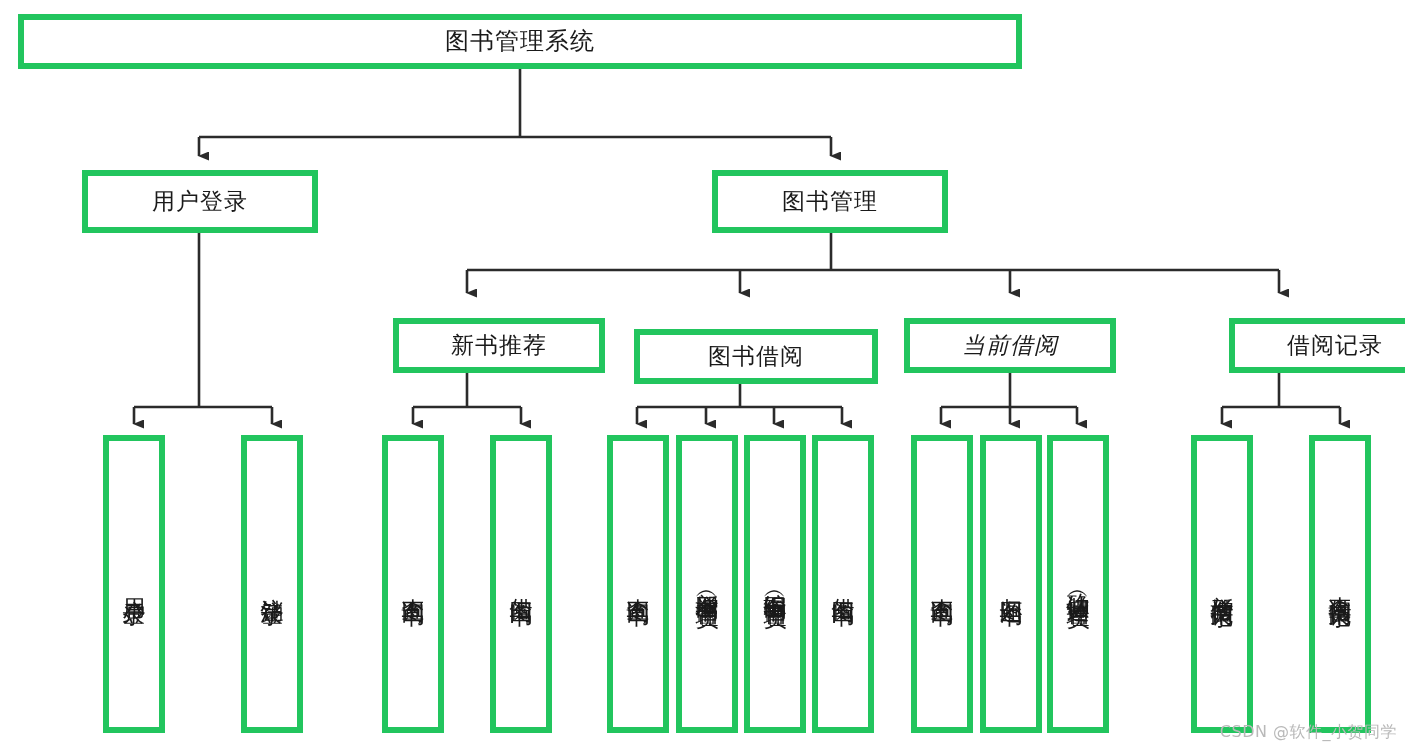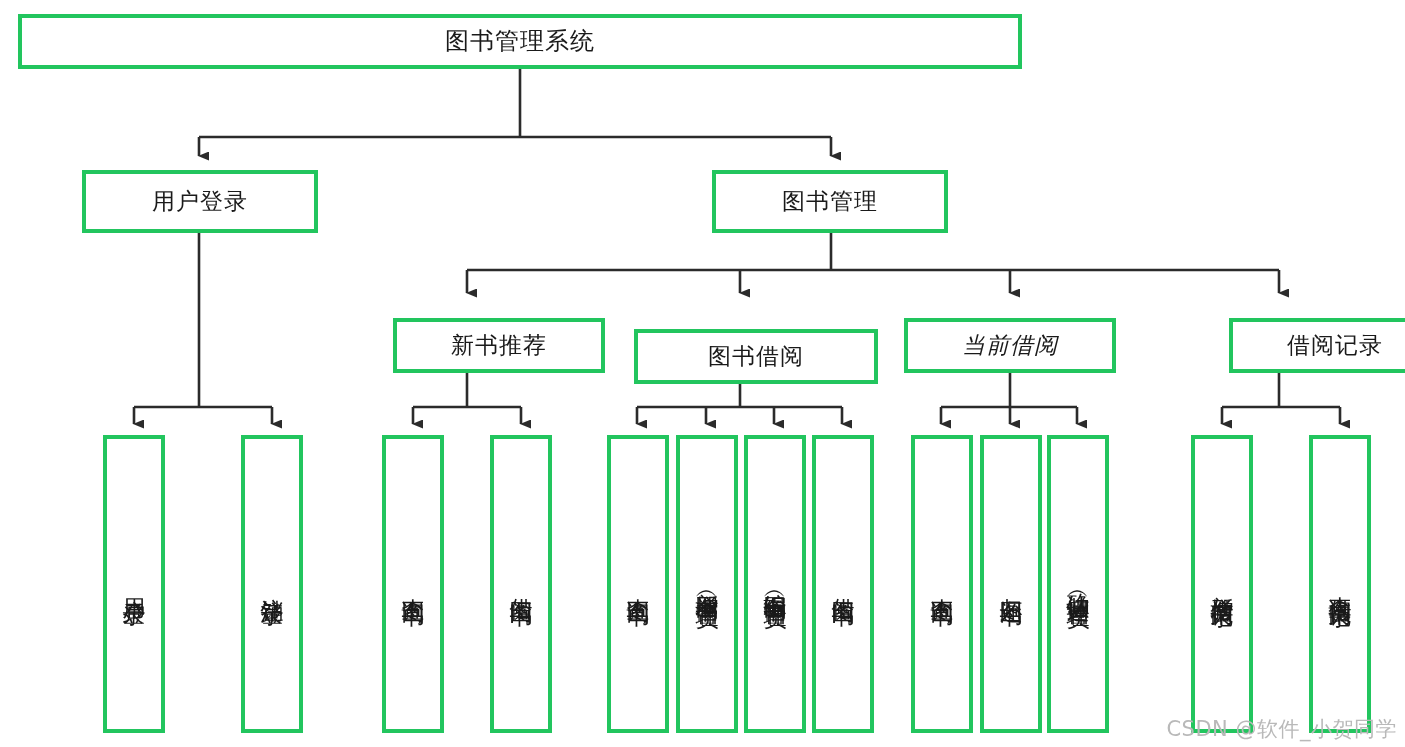--- a/index.html
+++ b/index.html
@@ -22,21 +22,21 @@
     position: absolute;
     left: 0;
     top: 0;
     width: 1405px;
     height: 747px;
     pointer-events: none;
   }
   .node {
     position: absolute;
     box-sizing: border-box;
-    border: 4px solid #22c55e;
+    border: 6px solid #22c55e;
     background: #ffffff;
     display: flex;
     align-items: center;
     justify-content: center;
     color: #1a1a1a;
   }
   .node.horiz {
     font-size: 23px;
     letter-spacing: 1px;
     line-height: 1.2;
@@ -55,21 +55,21 @@
     font-size: 23px;
     line-height: 1.18;
     letter-spacing: 2px;
     white-space: nowrap;
     text-align: center;
   }
   .watermark {
     position: absolute;
     right: 8px;
     bottom: 4px;
-    font-size: 21px;
+    font-size: 16px;
     color: #b9b9b9;
     letter-spacing: 0.5px;
     white-space: nowrap;
   }
 </style>
 </head>
 <body>
 
 <div id="canvas">
 

